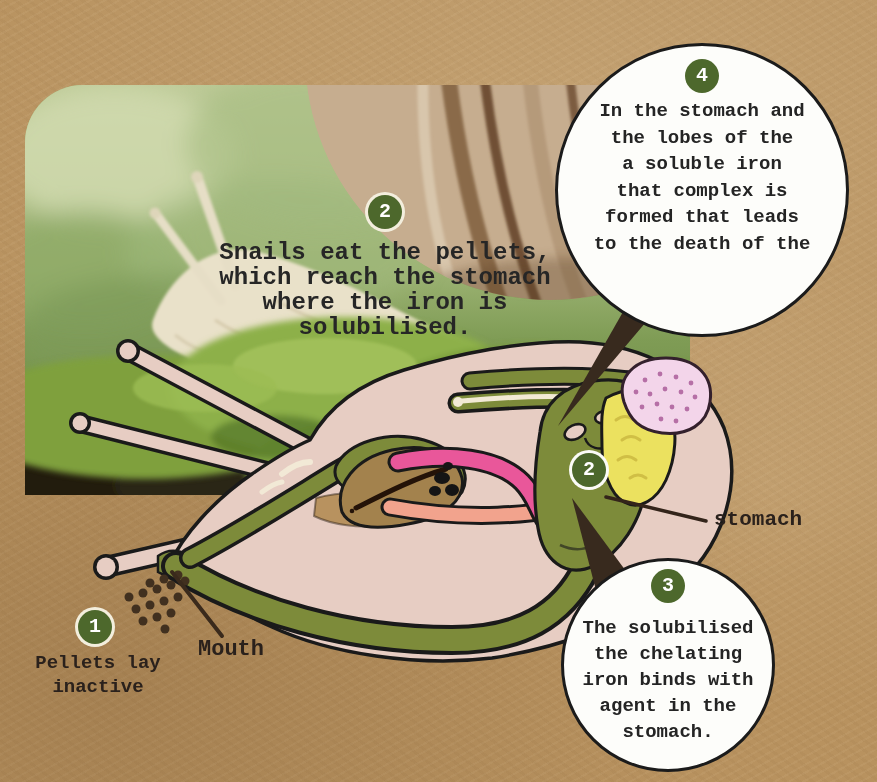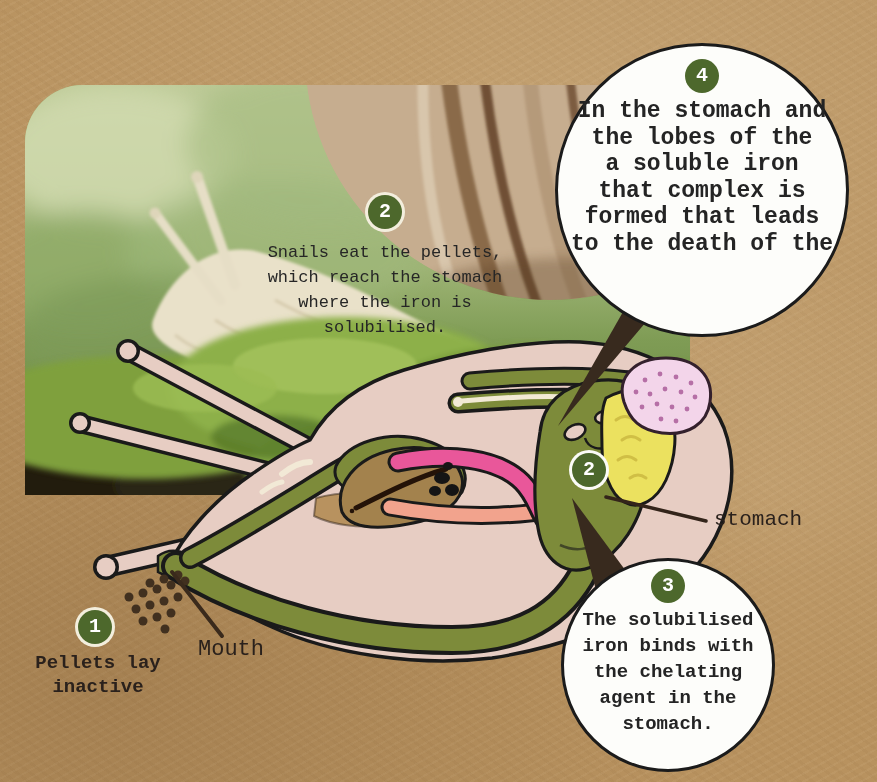--- a/index.html
+++ b/index.html
@@ -28,28 +28,28 @@
   }
   .ring-cream{box-shadow:0 0 0 3px #f3eedd;}
   .ring-white{box-shadow:0 0 0 3px #fbfbf7;}
   .callout{
     position:absolute;background:#fdfdfa;border:3px solid #1b1b1b;border-radius:50%;
     box-sizing:border-box;text-align:center;
   }
   .callout .badge{position:relative;left:auto;top:auto;margin:0 auto;}
   .callout-text{font-weight:bold;color:#242424;}
   .c4{width:294px;height:294px;left:555px;top:43px;padding-top:13px;}
-  .c4 .callout-text{font-size:23px;line-height:26.5px;margin-top:5px;}
+  .c4 .callout-text{font-size:19px;line-height:26.5px;margin-top:5px;}
   .c3{width:214px;height:214px;left:561px;top:558px;padding-top:8px;}
-  .c3 .callout-text{font-size:19px;line-height:26px;margin-top:4px;}
+  .c3 .callout-text{font-size:19px;line-height:26px;margin-top:12px;}
   .caption{
     position:absolute;left:215px;top:240px;width:340px;text-align:center;
-    font-size:17px;line-height:25px;font-weight:normal;color:#262626;
-  }
-  .label{position:absolute;font-weight:normal;color:#2a211c;font-size:21px;line-height:1.1;}
+    font-size:24px;line-height:25px;font-weight:bold;color:#262626;
+  }
+  .label{position:absolute;font-weight:bold;color:#2a211c;font-size:21px;line-height:1.1;}
   .step1-text{
     position:absolute;left:22px;top:651px;width:152px;text-align:center;
     font-weight:bold;font-size:19px;line-height:24px;color:#2a211c;
   }
   .line{display:block;}
 </style>
 </head>
 <body>
 
 <div class="canvas">
@@ -323,20 +323,20 @@
       <span class="line">to the death of the</span>
     </div>
   </div>
 
   <div class="callout c3">
     <div class="badge">
         <span>3</span>
       </div>
     <div class="callout-text">
       <span class="line">The solubilised</span>
+      <span class="line">the chelating</span>
       <span class="line">iron binds with</span>
-      <span class="line">the chelating</span>
       <span class="line">agent in the</span>
       <span class="line">stomach.</span>
     </div>
   </div>
 
 </div>
 
 </body></html>

